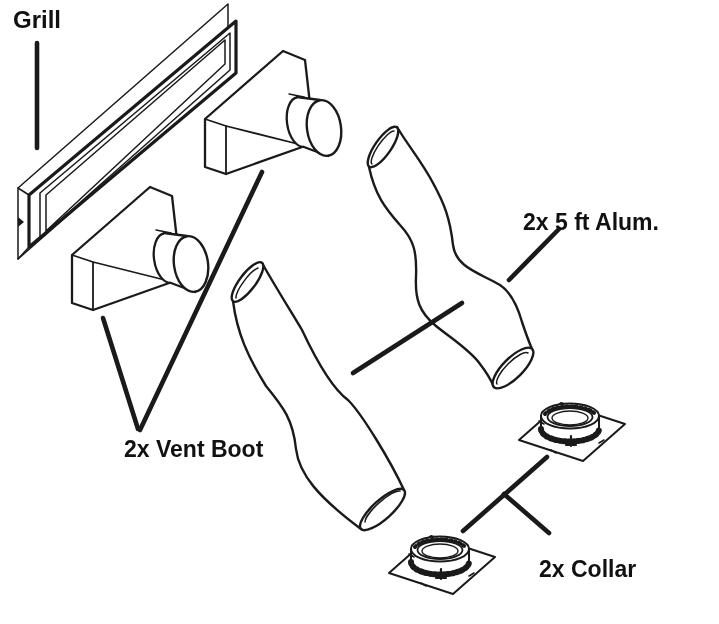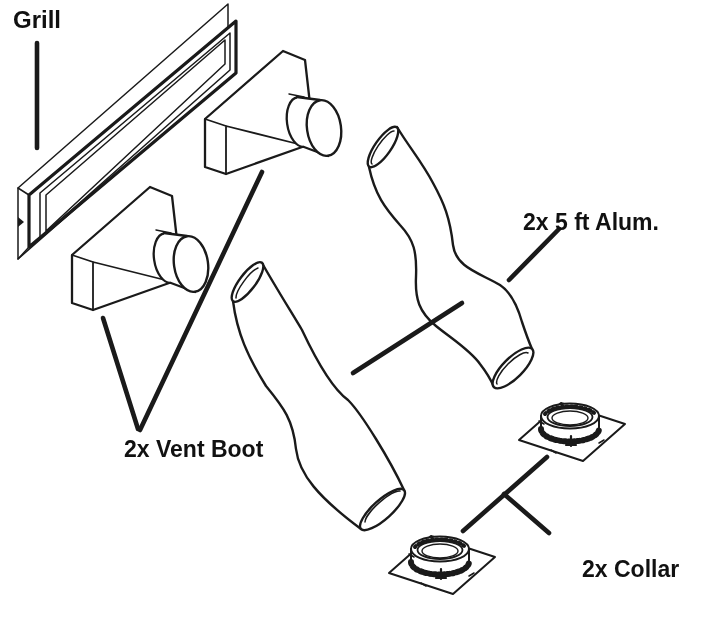--- a/index.html
+++ b/index.html
@@ -21,21 +21,21 @@
     position:absolute;
     color:var(--text);
     font-size:23px;
     line-height:28px;
     white-space:nowrap;
     font-weight:bold;
   }
   .lbl-grill{left:13px;top:6px;font-size:24px;}
   .lbl-vent-boot{left:84px;top:435px;margin-left:40px;}
   .lbl-duct{left:499px;top:164px;width:184px;text-align:center;white-space:normal;}
-  .lbl-collar{left:582px;top:511px;}
+  .lbl-collar{left:539px;top:511px;}
   .lbl .ln{display:block;margin-top:44px;}
   
   .part{stroke:var(--line);fill:none;stroke-linecap:round;stroke-linejoin:round;}
   .fillw{fill:var(--bg);}
   .w22{stroke-width:2.3;}
   .w16{stroke-width:1.5;}
   .w32{stroke-width:3.2;}
   .leader{stroke:var(--line);stroke-width:4.6;stroke-linecap:round;fill:none;}
 </style>
 </head>

